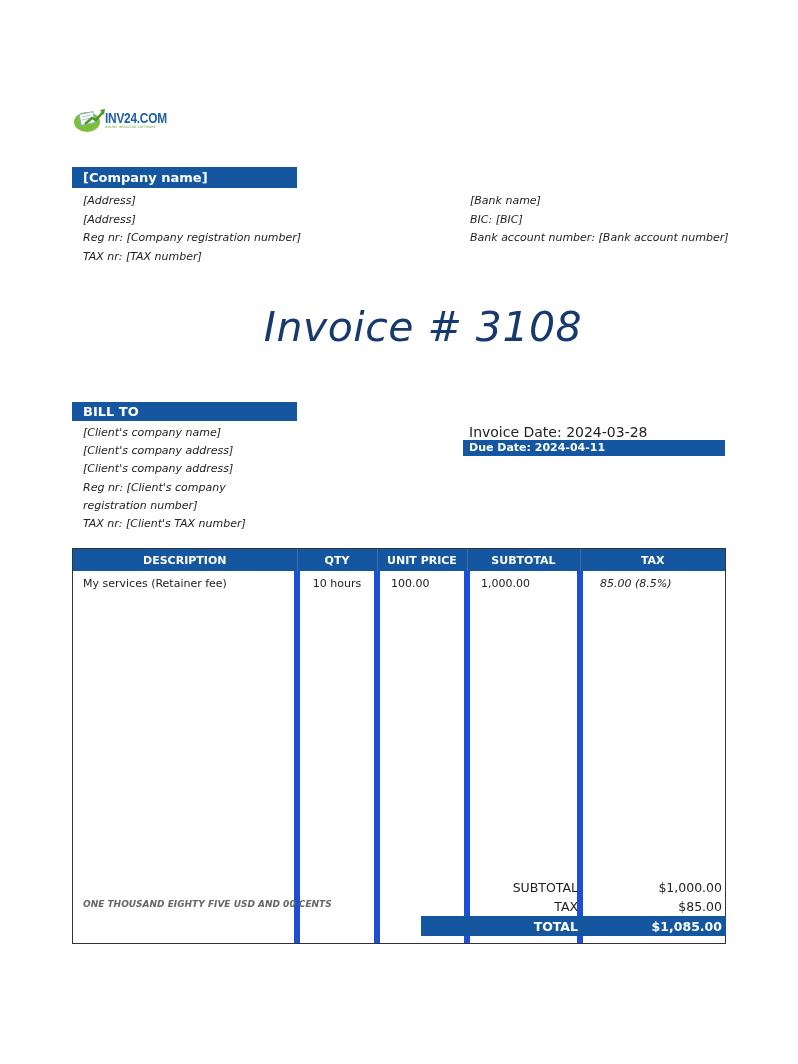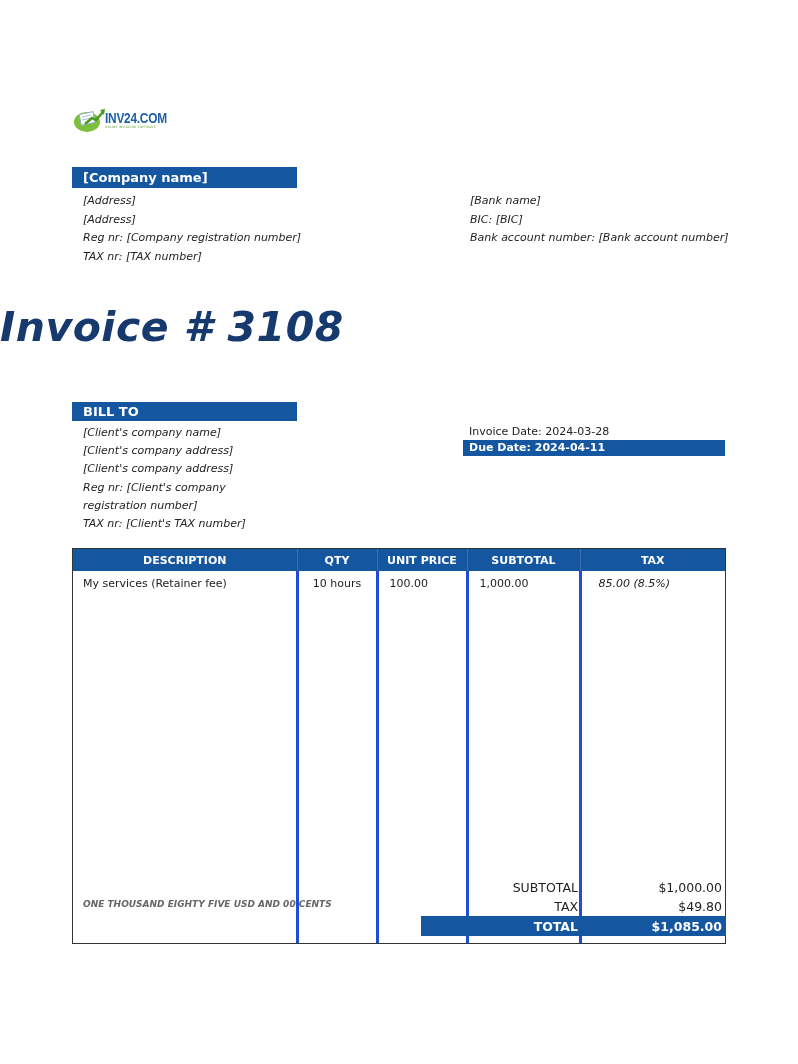--- a/index.html
+++ b/index.html
@@ -37,48 +37,49 @@
     .lines { position: absolute; font-size: 11px; line-height: 18.5px; color: #222; font-style: italic; }
     .company-lines { left: 83px; top: 192px; }
     .bank-lines { left: 470px; top: 192px; }
     .client-lines { left: 83px; top: 424px; line-height: 18.2px; }
     .client-lines .wrap { width: 200px; display: block; }
 
     .title {
       position: absolute;
       left: 0; width: 798px;
       top: 303px;
-      text-align: left;
+      text-align: center;
       font-size: 41px;
-      font-weight: bold;
+      font-weight: normal;
       font-style: italic;
       color: #16396e;
       letter-spacing: 0.5px;
       padding-right: 0px;
+      padding-left: 48px;
     }
 
     .dates { position: absolute; left: 463px; top: 424px; width: 262px; }
-    .invoice-date { font-size: 11px; padding-left: 6px; height: 16px; line-height: 16px; color: #222; }
+    .invoice-date { font-size: 14px; padding-left: 6px; height: 16px; line-height: 16px; color: #222; }
     .due-date { background: #1556a0; color: #fff; font-weight: bold; font-size: 11px; height: 16px; line-height: 16px; padding-left: 6px; }
 
     
     .items {
       position: absolute;
       left: 72px; top: 548px;
       width: 654px; height: 396px;
       border: 1px solid #333;
       border-collapse: collapse;
     }
     .items table { width: 100%; height: 100%; border-collapse: collapse; table-layout: fixed; }
     .items th {
       background: #1556a0; color: #fff; font-size: 11px; font-weight: bold;
       height: 22px; text-align: center; border-right: 1px solid #ffffff55;
     }
     .items td {
-      font-size: 11px; vertical-align: top; padding-top: 6px; border-right: 3px solid #1d4ed8;
+      font-size: 11px; vertical-align: top; padding-top: 6px; border-right: 6px solid #1d4ed8;
       color: #222;
     }
     .items td:last-child, .items th:last-child { border-right: none; }
     .items th { border-right: 1px solid #3d6fb0; }
     .c-desc { padding-left: 10px; }
     .c-qty { text-align: center; }
     .c-unit { padding-left: 11px; }
     .c-sub { padding-left: 11px; }
     .c-tax { padding-left: 17px; font-style: italic; }
 
@@ -177,21 +178,21 @@
 
   <div class="in-words">ONE THOUSAND EIGHTY FIVE USD AND 00 CENTS</div>
 
   <div class="totals">
     <div class="trow">
       <span class="tl">SUBTOTAL</span>
       <span class="tv">$1,000.00</span>
     </div>
     <div class="trow">
       <span class="tl">TAX</span>
-      <span class="tv">$49.80</span>
+      <span class="tv">$85.00</span>
     </div>
     <div class="trow total">
       <span class="tl">TOTAL</span>
       <span class="tv">$1,085.00</span>
     </div>
   </div>
 
 </div>
 
 </body></html>

